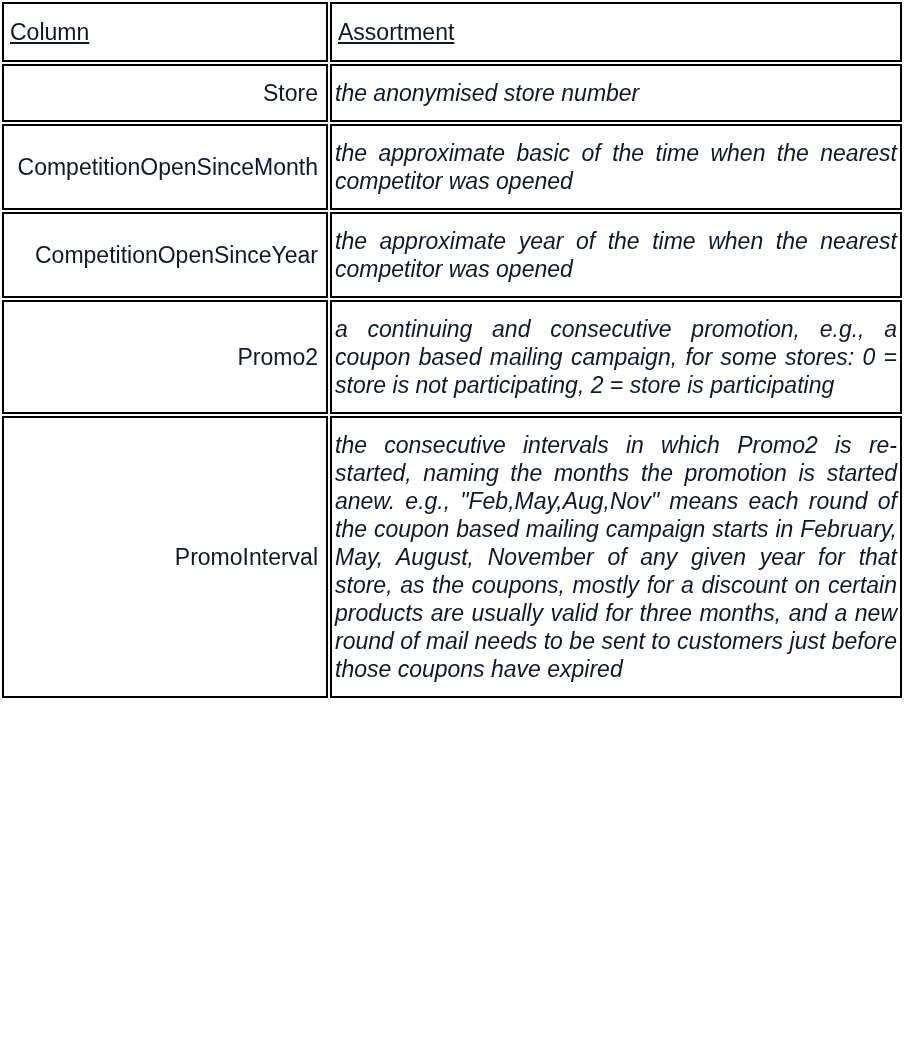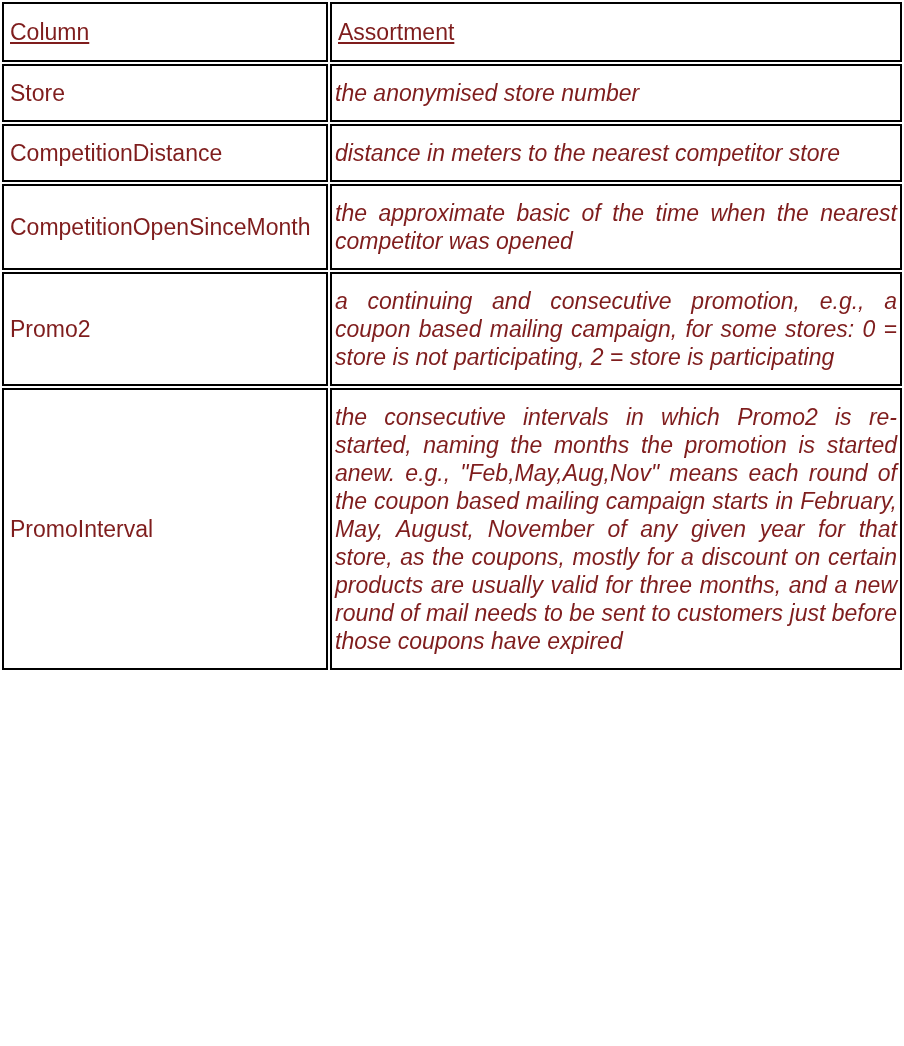--- a/index.html
+++ b/index.html
@@ -8,21 +8,21 @@
     background: #ffffff;
   }
   .page {
     width: 904px;
   }
   table.dict {
     border-collapse: separate;
     border-spacing: 2px;
     width: 904px;
     table-layout: fixed;
-    color: #7f1d1d;
+    color: #0f172a;
     font-family: "Liberation Sans", "DejaVu Sans", sans-serif;
     font-size: 23px;
     line-height: 28px;
   }
   col.c1 { width: 326px; }
   col.c2 { width: 572px; }
   th, td {
     border: 2px solid #000000;
     box-sizing: border-box;
     vertical-align: middle;
@@ -31,23 +31,23 @@
     overflow: hidden;
   }
   th {
     font-weight: normal;
     text-align: left;
     text-decoration: underline;
     padding-left: 6px;
     height: 60px;
   }
   td.c-name {
-    text-align: left;
+    text-align: right;
     padding-left: 6px;
-    padding-right: 18px;
+    padding-right: 8px;
     white-space: nowrap;
   }
   td.c-desc {
     text-align: justify;
     font-style: italic;
   }
   tr.r1 td { height: 58px; }
 </style>
 </head>
 <body>
@@ -62,27 +62,27 @@
       <tr>
         <th>Column</th>
         <th>Assortment</th>
       </tr>
     </thead>
     <tbody>
       <tr class="r1">
         <td class="c-name">Store</td>
         <td class="c-desc">the anonymised store number</td>
       </tr>
-      <tr class="r1">
-        <td class="c-name">CompetitionDistance</td>
-        <td class="c-desc">distance in meters to the nearest competitor store</td>
-      </tr>
       <tr>
         <td class="c-name">CompetitionOpenSinceMonth</td>
         <td class="c-desc">the approximate basic of the time when the nearest competitor was opened</td>
+      </tr>
+      <tr>
+        <td class="c-name">CompetitionOpenSinceYear</td>
+        <td class="c-desc">the approximate year of the time when the nearest competitor was opened</td>
       </tr>
       <tr>
         <td class="c-name">Promo2</td>
         <td class="c-desc">a continuing and consecutive promotion, e.g., a coupon based mailing campaign, for some stores: 0 = store is not participating, 2 = store is participating</td>
       </tr>
       <tr>
         <td class="c-name">PromoInterval</td>
         <td class="c-desc">the consecutive intervals in which Promo2 is re-started, naming the months the promotion is started anew. e.g., "Feb,May,Aug,Nov" means each round of the coupon based mailing campaign starts in February, May, August, November of any given year for that store, as the coupons, mostly for a discount on certain products are usually valid for three months, and a new round of mail needs to be sent to customers just before those coupons have expired</td>
       </tr>
     </tbody>

